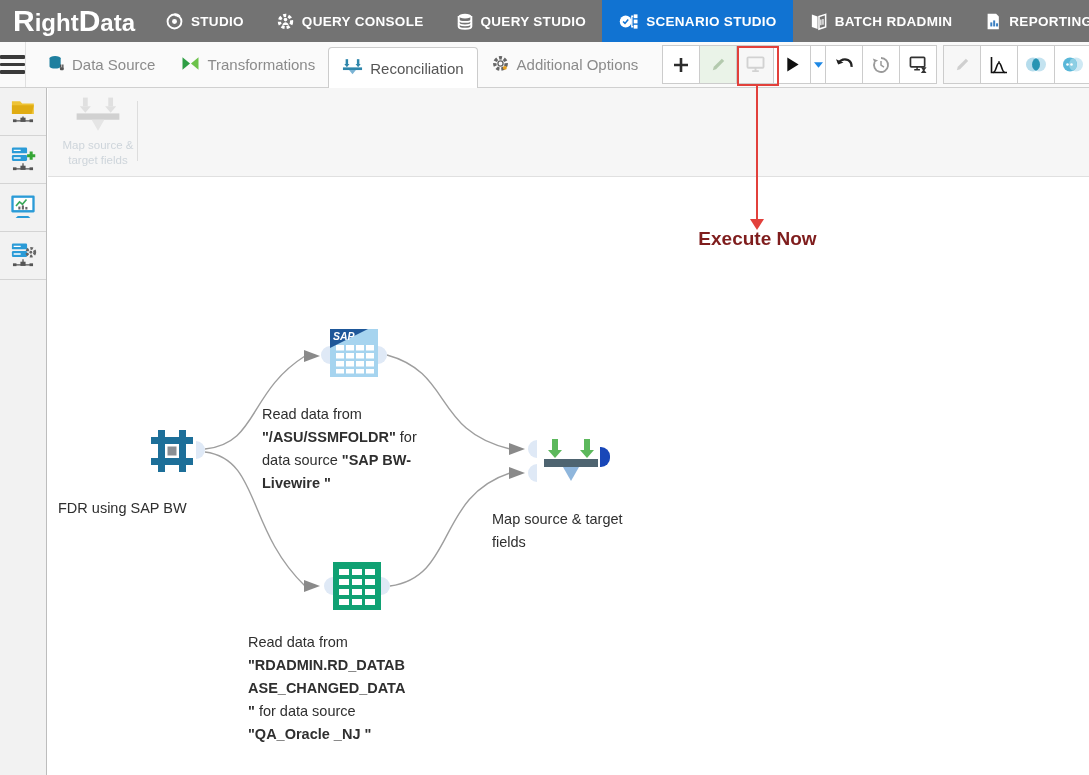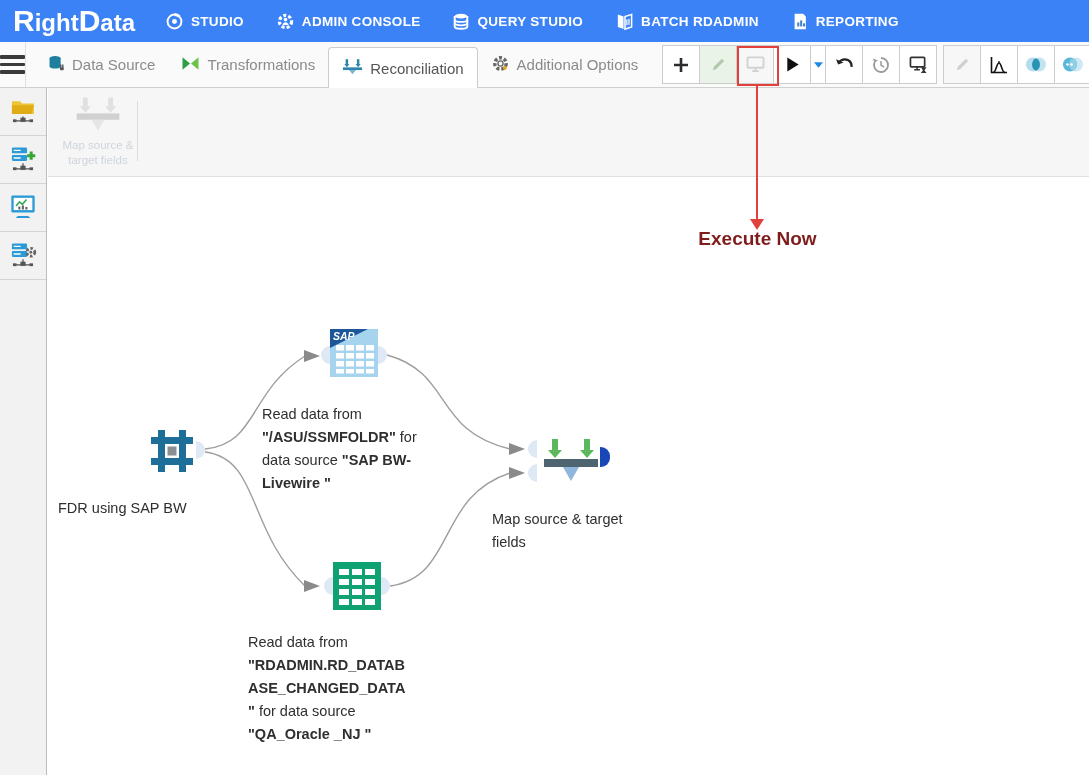--- a/index.html
+++ b/index.html
@@ -3,21 +3,21 @@
 <meta charset="utf-8">
 <style>
   * { box-sizing: border-box; }
   html,body { margin:0; padding:0; }
   body {
     width:1089px; height:775px; position:relative; overflow:hidden;
     font-family:"Liberation Sans", sans-serif; background:#fff;
   }
   
   .topnav { position:absolute; top:0; left:0; width:1089px; height:42px;
-    background:#3b82f6; display:flex; align-items:center; color:#fff; }
+    background:#737373; display:flex; align-items:center; color:#fff; }
   .logo { margin-left:13px; font-weight:bold; color:#fff; white-space:nowrap; cursor:pointer; }
   .logo .cap { font-size:30px; }
   .logo .low { font-size:24px; }
   .nav { display:flex; align-items:center; height:100%; margin-left:14px; flex:1; }
   .nav-item { display:flex; align-items:center; gap:7px; padding:0 16px; height:100%;
     font-size:13.5px; font-weight:bold; letter-spacing:.3px; white-space:nowrap; cursor:pointer; }
   .nav-item.active { background:#1173d2; }
   .nav-item svg { display:block; }
 
   
@@ -92,31 +92,44 @@
       <span>STUDIO</span>
     </div>
     <div class="nav-item">
       <span>
           <svg width="19" height="19" viewBox="0 0 20 20">
             <circle cx="10" cy="10" r="6.4" fill="none" stroke="#fff" stroke-width="3.4" stroke-dasharray="3.2 2.2"></circle>
             <circle cx="10" cy="8" r="1.9" fill="#fff"></circle>
             <path d="M6.7 13.6c.6-1.9 1.8-2.8 3.3-2.8s2.7.9 3.3 2.8z" fill="#fff"></path>
           </svg>
         </span>
-      <span>ADMIN CONSOLE</span>
+      <span>QUERY CONSOLE</span>
     </div>
     <div class="nav-item">
       <span>
           <svg width="18" height="19" viewBox="0 0 20 20">
             <ellipse cx="10" cy="4" rx="7" ry="2.6" fill="#fff"></ellipse>
             <path d="M3 4v11.5C3 17 6.1 18 10 18s7-1 7-2.5V4" fill="none" stroke="#fff" stroke-width="2.2"></path>
             <path d="M3 8c0 1.4 3.1 2.5 7 2.5s7-1.1 7-2.5M3 11.8c0 1.4 3.1 2.5 7 2.5s7-1.1 7-2.5" stroke="#fff" stroke-width="2" fill="none"></path>
           </svg>
         </span>
       <span>QUERY STUDIO</span>
+    </div>
+    <div class="nav-item active">
+      <span>
+          <svg width="21" height="19" viewBox="0 0 22 20">
+            <circle cx="8" cy="10" r="6.2" fill="#fff"></circle>
+            <path d="M5.3 10l2 2 3.4-4" stroke="#1173d2" stroke-width="1.7" fill="none"></path>
+            <path d="M16 4.5h-1.5v11H16" stroke="#fff" stroke-width="1.4" fill="none"></path>
+            <rect x="16.5" y="2.5" width="4" height="4" fill="#fff"></rect>
+            <rect x="16.5" y="8" width="4" height="4" fill="#fff"></rect>
+            <rect x="16.5" y="13.5" width="4" height="4" fill="#fff"></rect>
+          </svg>
+        </span>
+      <span>SCENARIO STUDIO</span>
     </div>
     <div class="nav-item">
       <span>
           <svg width="19" height="19" viewBox="0 0 20 20">
             <path d="M3 2.5l6 2.2V18l-6-2.2z" fill="#fff"></path>
             <path d="M17.5 2.5l-7 2.2V18l7-2.2z" fill="none" stroke="#fff" stroke-width="1.6"></path>
             <path d="M12.5 8v6M14.7 7.3v6" stroke="#fff" stroke-width="1.3"></path>
           </svg>
         </span>
       <span>BATCH RDADMIN</span>

